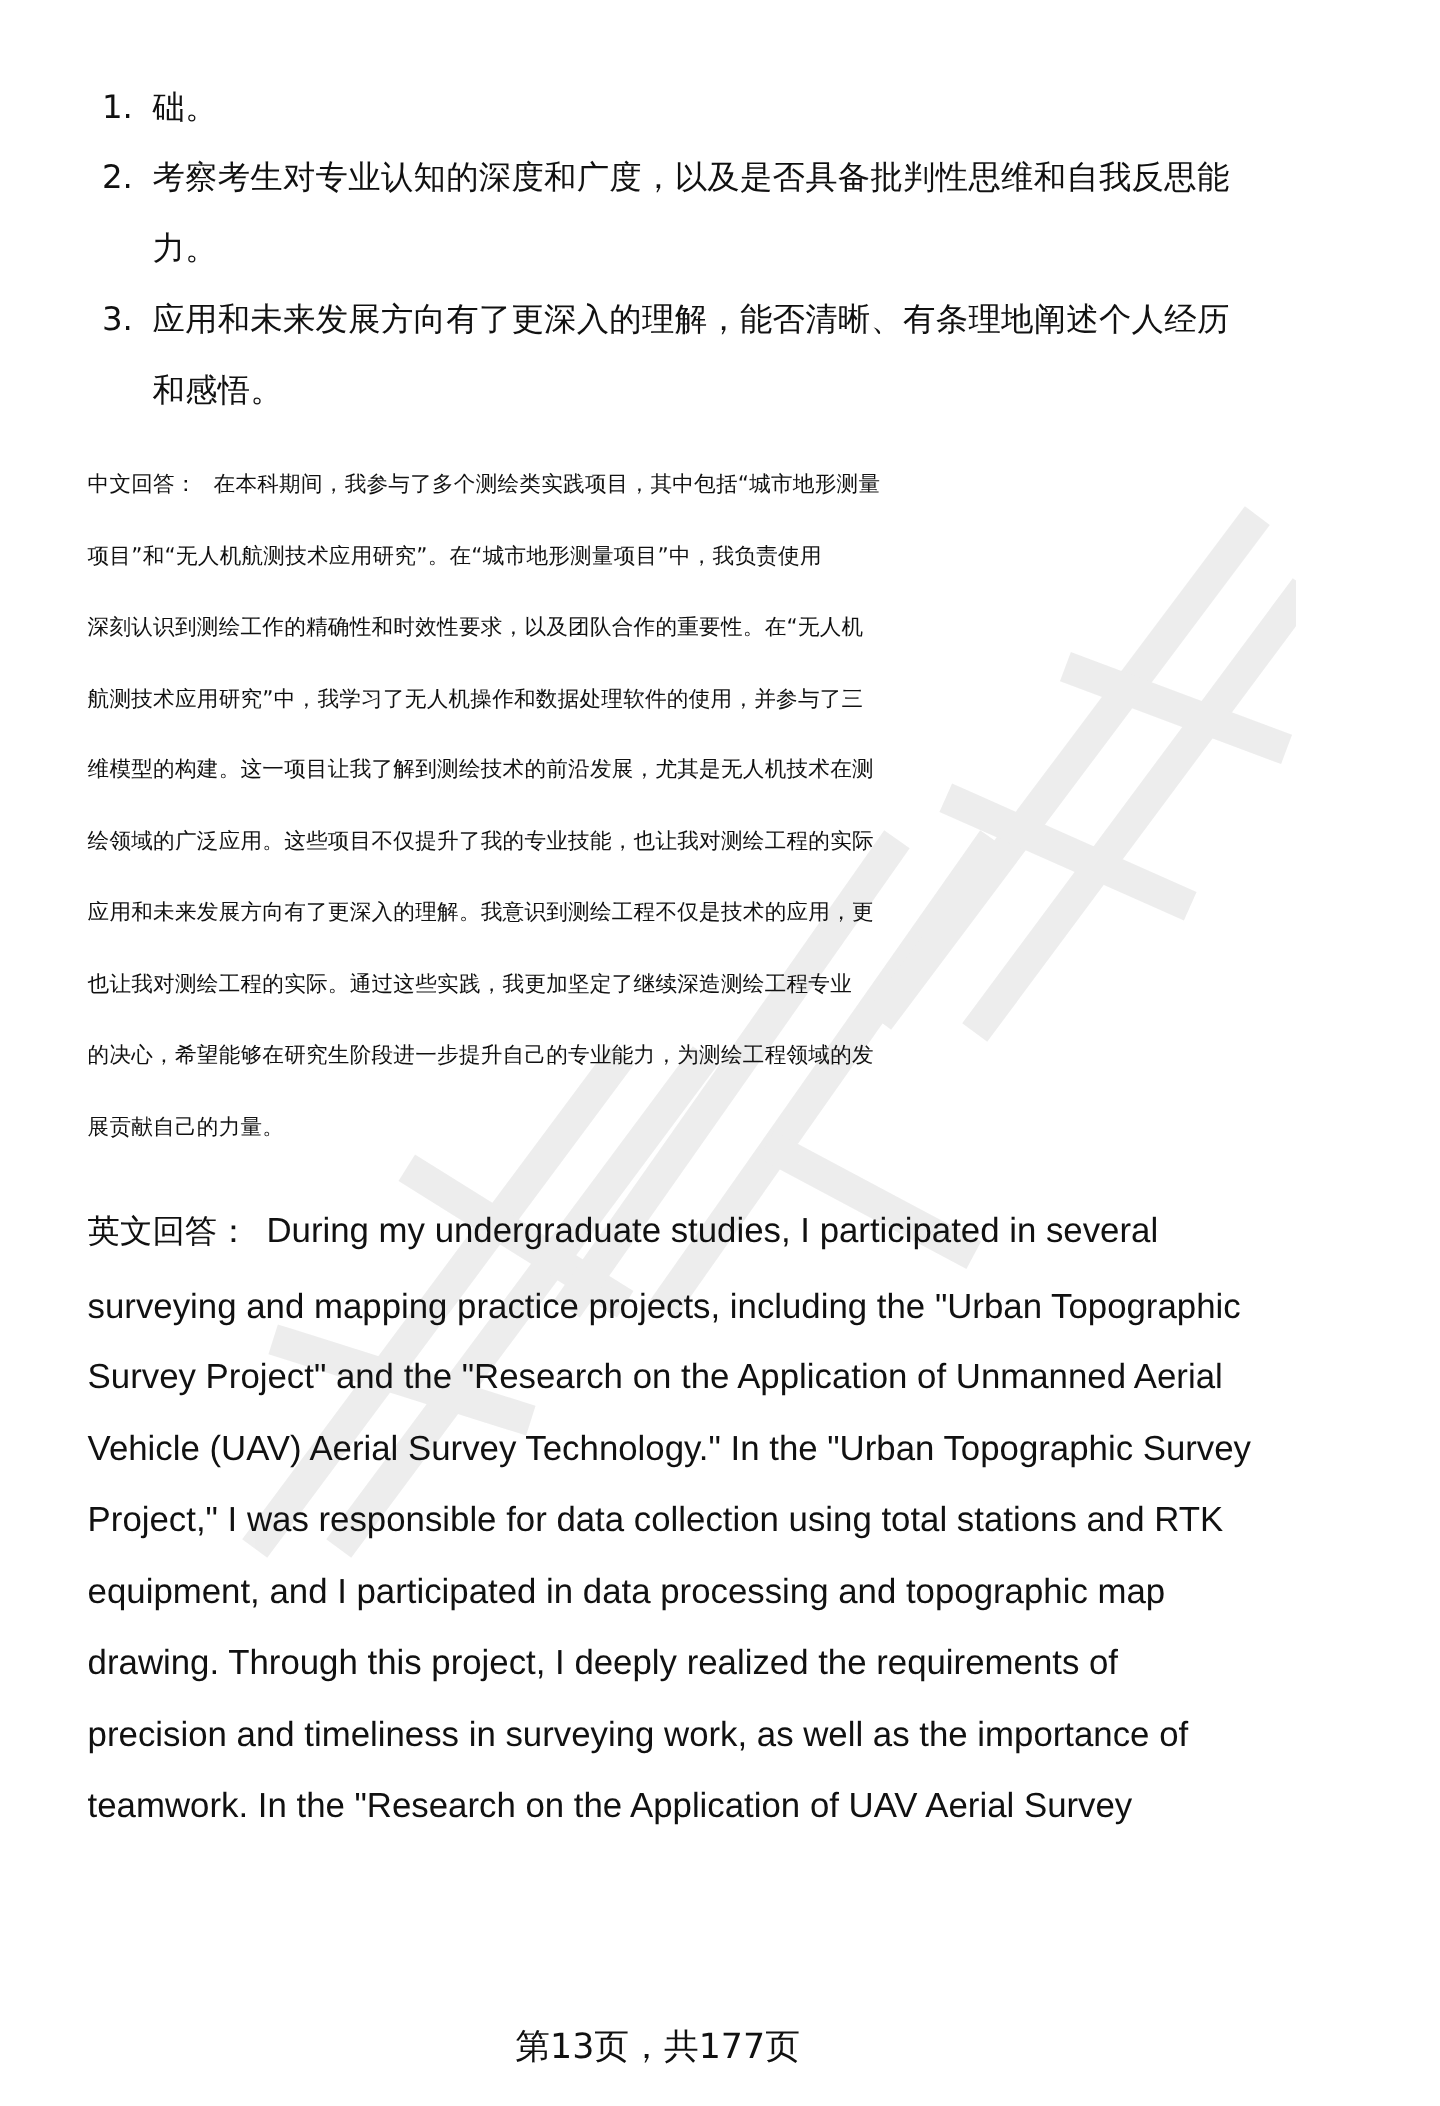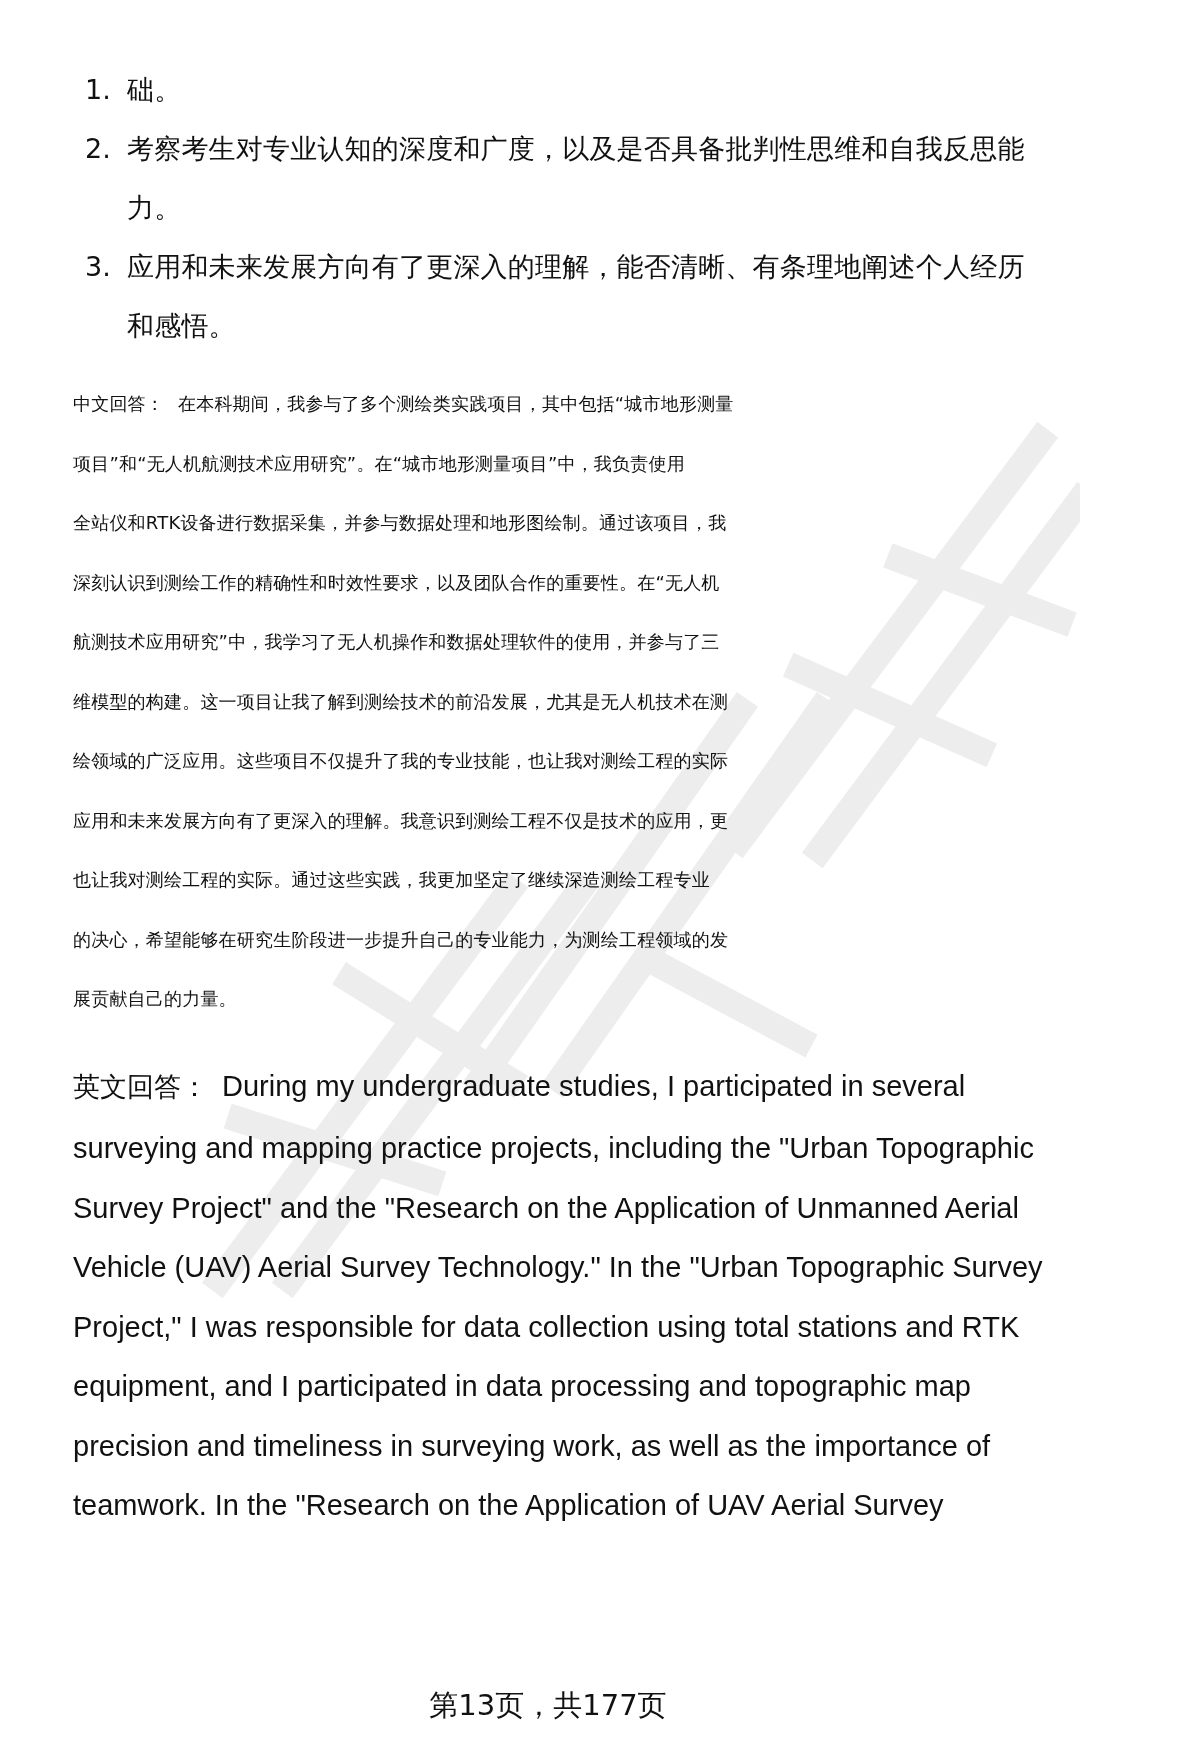--- a/index.html
+++ b/index.html
@@ -128,38 +128,38 @@
       <li class="list-item">
         <span class="list-num">3.</span>
         <span class="line">应用和未来发展方向有了更深入的理解，能否清晰、有条理地阐述个人经历</span>
         <span class="line">和感悟。</span>
       </li>
     </ol>
 
     <div class="para" style="margin-top:19px;">
       <span class="line"><span class="prefix">中文回答：</span><span>在本科期间，我参与了多个测绘类实践项目，其中包括“城市地形测量</span></span>
       <span class="line">项目”和“无人机航测技术应用研究”。在“城市地形测量项目”中，我负责使用</span>
-      <span class="line">全站仪和RTK设备进行数据采集，并参与数据处理和地形图绘制。通过该项目，我</span>
       <span class="line">深刻认识到测绘工作的精确性和时效性要求，以及团队合作的重要性。在“无人机</span>
       <span class="line">航测技术应用研究”中，我学习了无人机操作和数据处理软件的使用，并参与了三</span>
       <span class="line">维模型的构建。这一项目让我了解到测绘技术的前沿发展，尤其是无人机技术在测</span>
       <span class="line">绘领域的广泛应用。这些项目不仅提升了我的专业技能，也让我对测绘工程的实际</span>
       <span class="line">应用和未来发展方向有了更深入的理解。我意识到测绘工程不仅是技术的应用，更</span>
       <span class="line">也让我对测绘工程的实际。通过这些实践，我更加坚定了继续深造测绘工程专业</span>
       <span class="line">的决心，希望能够在研究生阶段进一步提升自己的专业能力，为测绘工程领域的发</span>
       <span class="line">展贡献自己的力量。</span>
     </div>
 
     <div class="para para-en" style="margin-top:28px;">
       <span class="line first-en"><span class="prefix">英文回答：</span><span>During my undergraduate studies, I participated in several</span></span>
       <span class="line">surveying and mapping practice projects, including the "Urban Topographic</span>
       <span class="line">Survey Project" and the "Research on the Application of Unmanned Aerial</span>
       <span class="line">Vehicle (UAV) Aerial Survey Technology." In the "Urban Topographic Survey</span>
       <span class="line">Project," I was responsible for data collection using total stations and RTK</span>
       <span class="line">equipment, and I participated in data processing and topographic map</span>
+      <span class="line">drawing. Through this project, I deeply realized the requirements of</span>
       <span class="line">precision and timeliness in surveying work, as well as the importance of</span>
       <span class="line">teamwork. In the "Research on the Application of UAV Aerial Survey</span>
     </div>
 
   </div>
 
   <div class="footer">第13页，共177页</div>
 
 </div>
 

